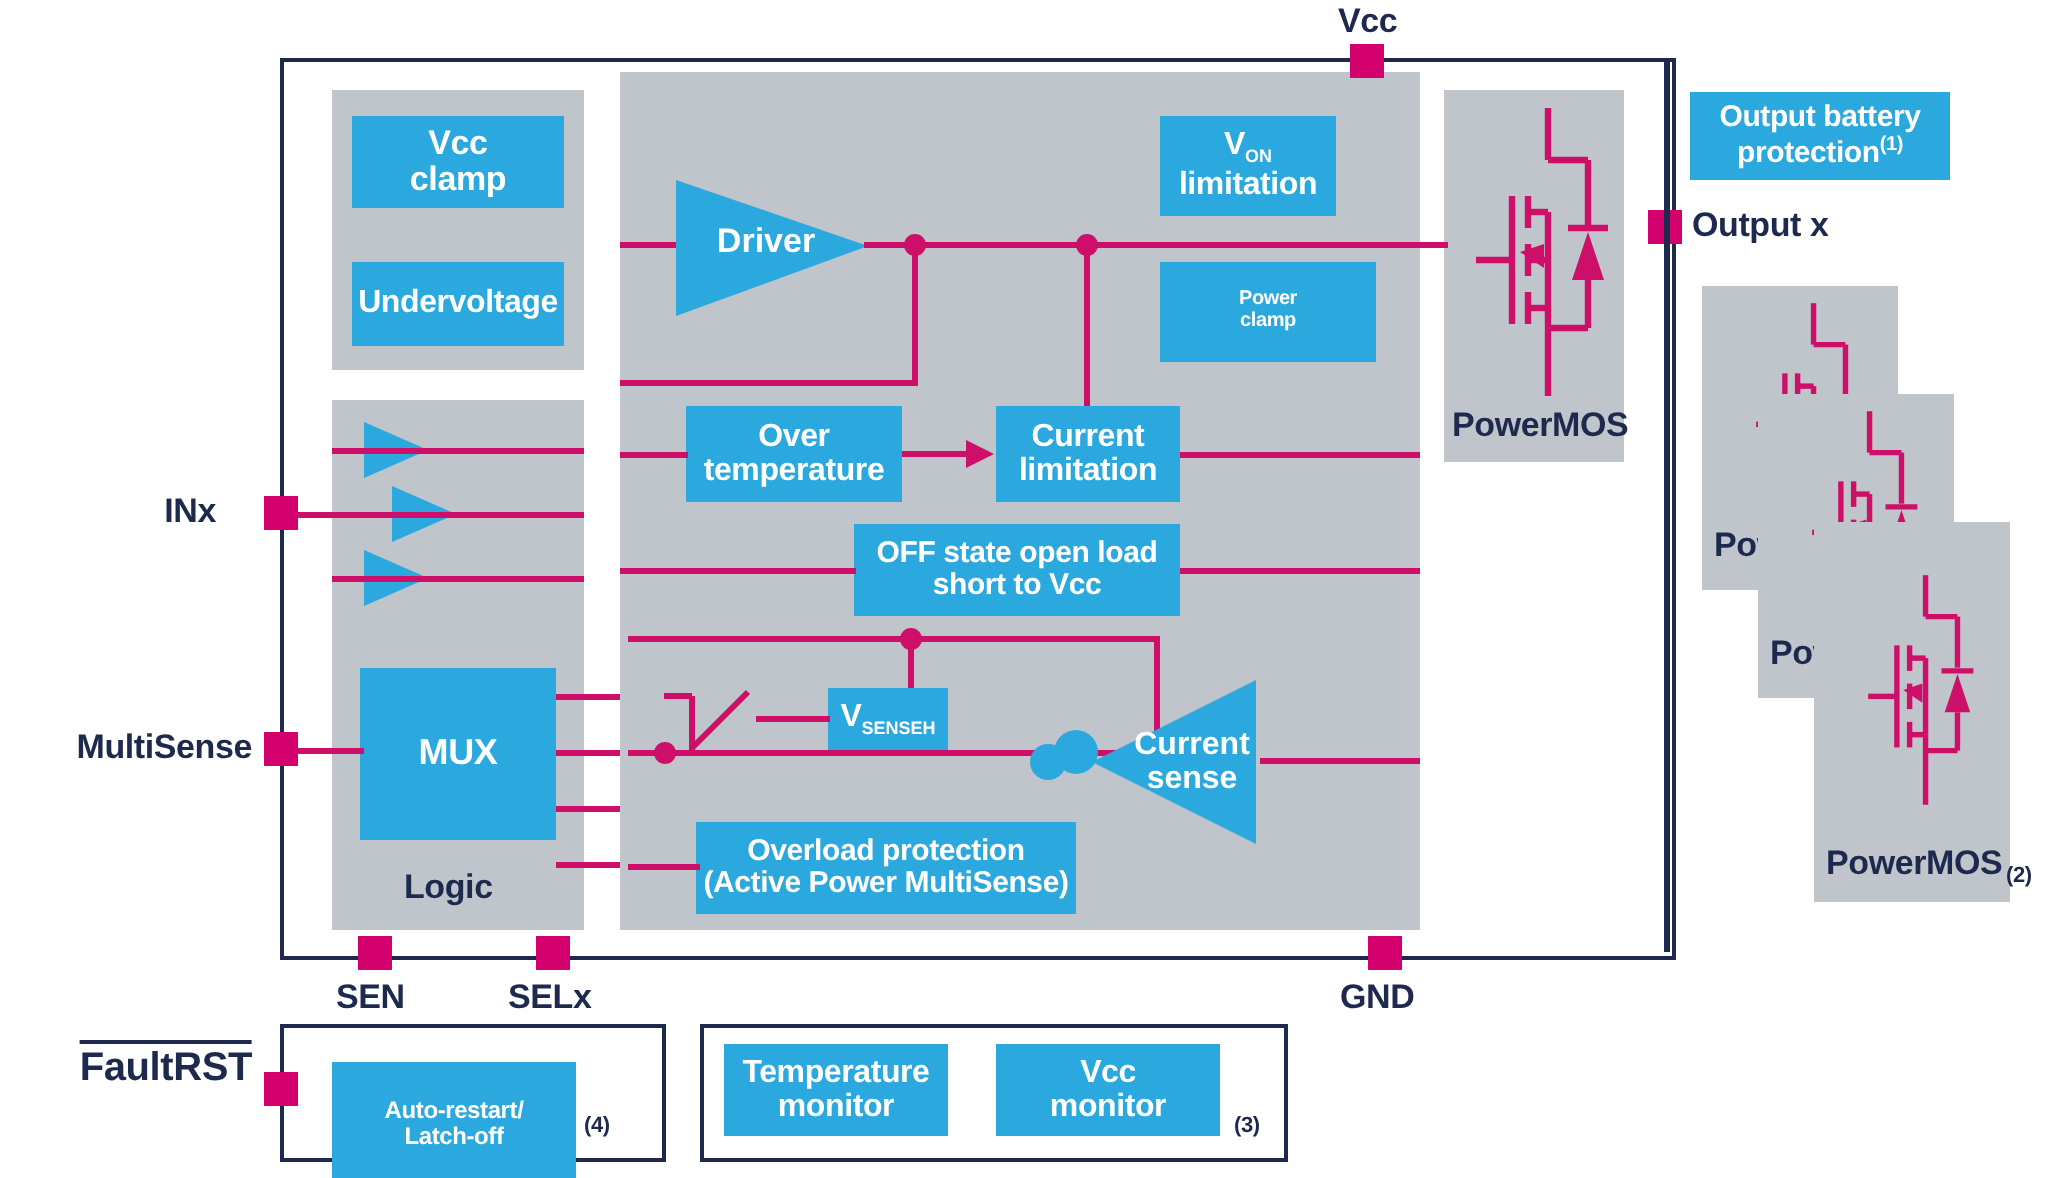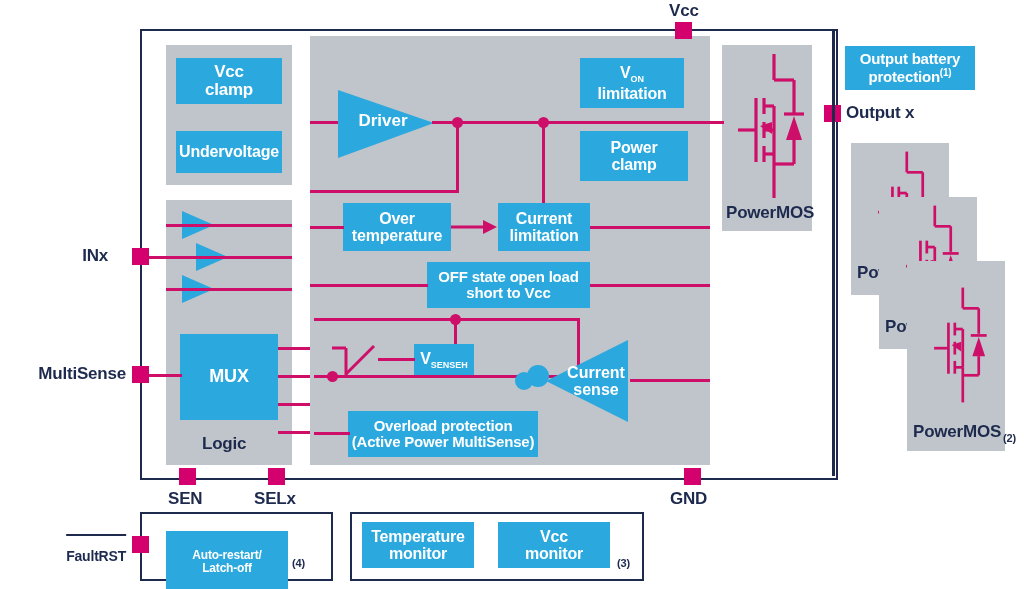--- a/index.html
+++ b/index.html
@@ -146,28 +146,28 @@
 
   <div class="abs bluebox" style="left:427px;top:262px;width:163px;height:46px;font-size:15px;">
     <div>
       <span>OFF state open load</span><br>
       <span>short to Vcc</span>
     </div>
   </div>
   <div class="abs wire wire-h" style="left:310px;top:284px;width:118px;"></div>
   <div class="abs wire wire-h" style="left:590px;top:284px;width:120px;"></div>
 
-  <div class="abs bluebox" style="left:580px;top:58px;width:104px;height:50px;font-size:16px;">
+  <div class="abs bluebox" style="left:580px;top:58px;width:88px;height:50px;font-size:16px;">
     <div>
       <span>V</span><span class="sub">ON</span><br>
       <span>limitation</span>
     </div>
   </div>
 
-  <div class="abs bluebox" style="left:580px;top:131px;width:108px;height:50px;font-size:16px;">
+  <div class="abs bluebox" style="left:580px;top:131px;width:108px;height:50px;font-size:10px;">
     <div>
       <span>Power</span><br>
       <span>clamp</span>
     </div>
   </div>
 
   <div class="abs wire wire-h" style="left:314px;top:318px;width:266px;"></div>
   <div class="abs dot" style="left:450px;top:314px;"></div>
 
   <div class="abs wire wire-v" style="left:454px;top:318px;height:26px;"></div>
@@ -343,21 +343,21 @@
   <div class="abs whitebox" style="left:140px;top:512px;width:189px;height:65px;"></div>
   <div class="abs bluebox" style="left:166px;top:531px;width:122px;height:62px;font-size:12px;">
     <div>
       <span>Auto-restart/</span><br>
       <span>Latch-off</span>
     </div>
   </div>
   <div class="abs label-dark" style="left:292px;top:557px;font-size:11px;">(4)</div>
 
   <div class="abs pin" style="left:132px;top:536px;"></div>
-  <div class="abs label-dark" style="left:126px;top:534px;font-size:14px;transform:translateX(-100%);border-top:2px solid #1d2a4e;padding-top:12px;">FaultRST</div>
+  <div class="abs label-dark" style="left:126px;top:520px;font-size:20px;transform:translateX(-100%);border-top:2px solid #1d2a4e;padding-top:1px;">FaultRST</div>
 
   <div class="abs whitebox" style="left:350px;top:512px;width:290px;height:65px;"></div>
   <div class="abs bluebox" style="left:362px;top:522px;width:112px;height:46px;font-size:16px;">
     <div>
       <span>Temperature</span><br>
       <span>monitor</span>
     </div>
   </div>
   <div class="abs bluebox" style="left:498px;top:522px;width:112px;height:46px;font-size:16px;">
     <div>

